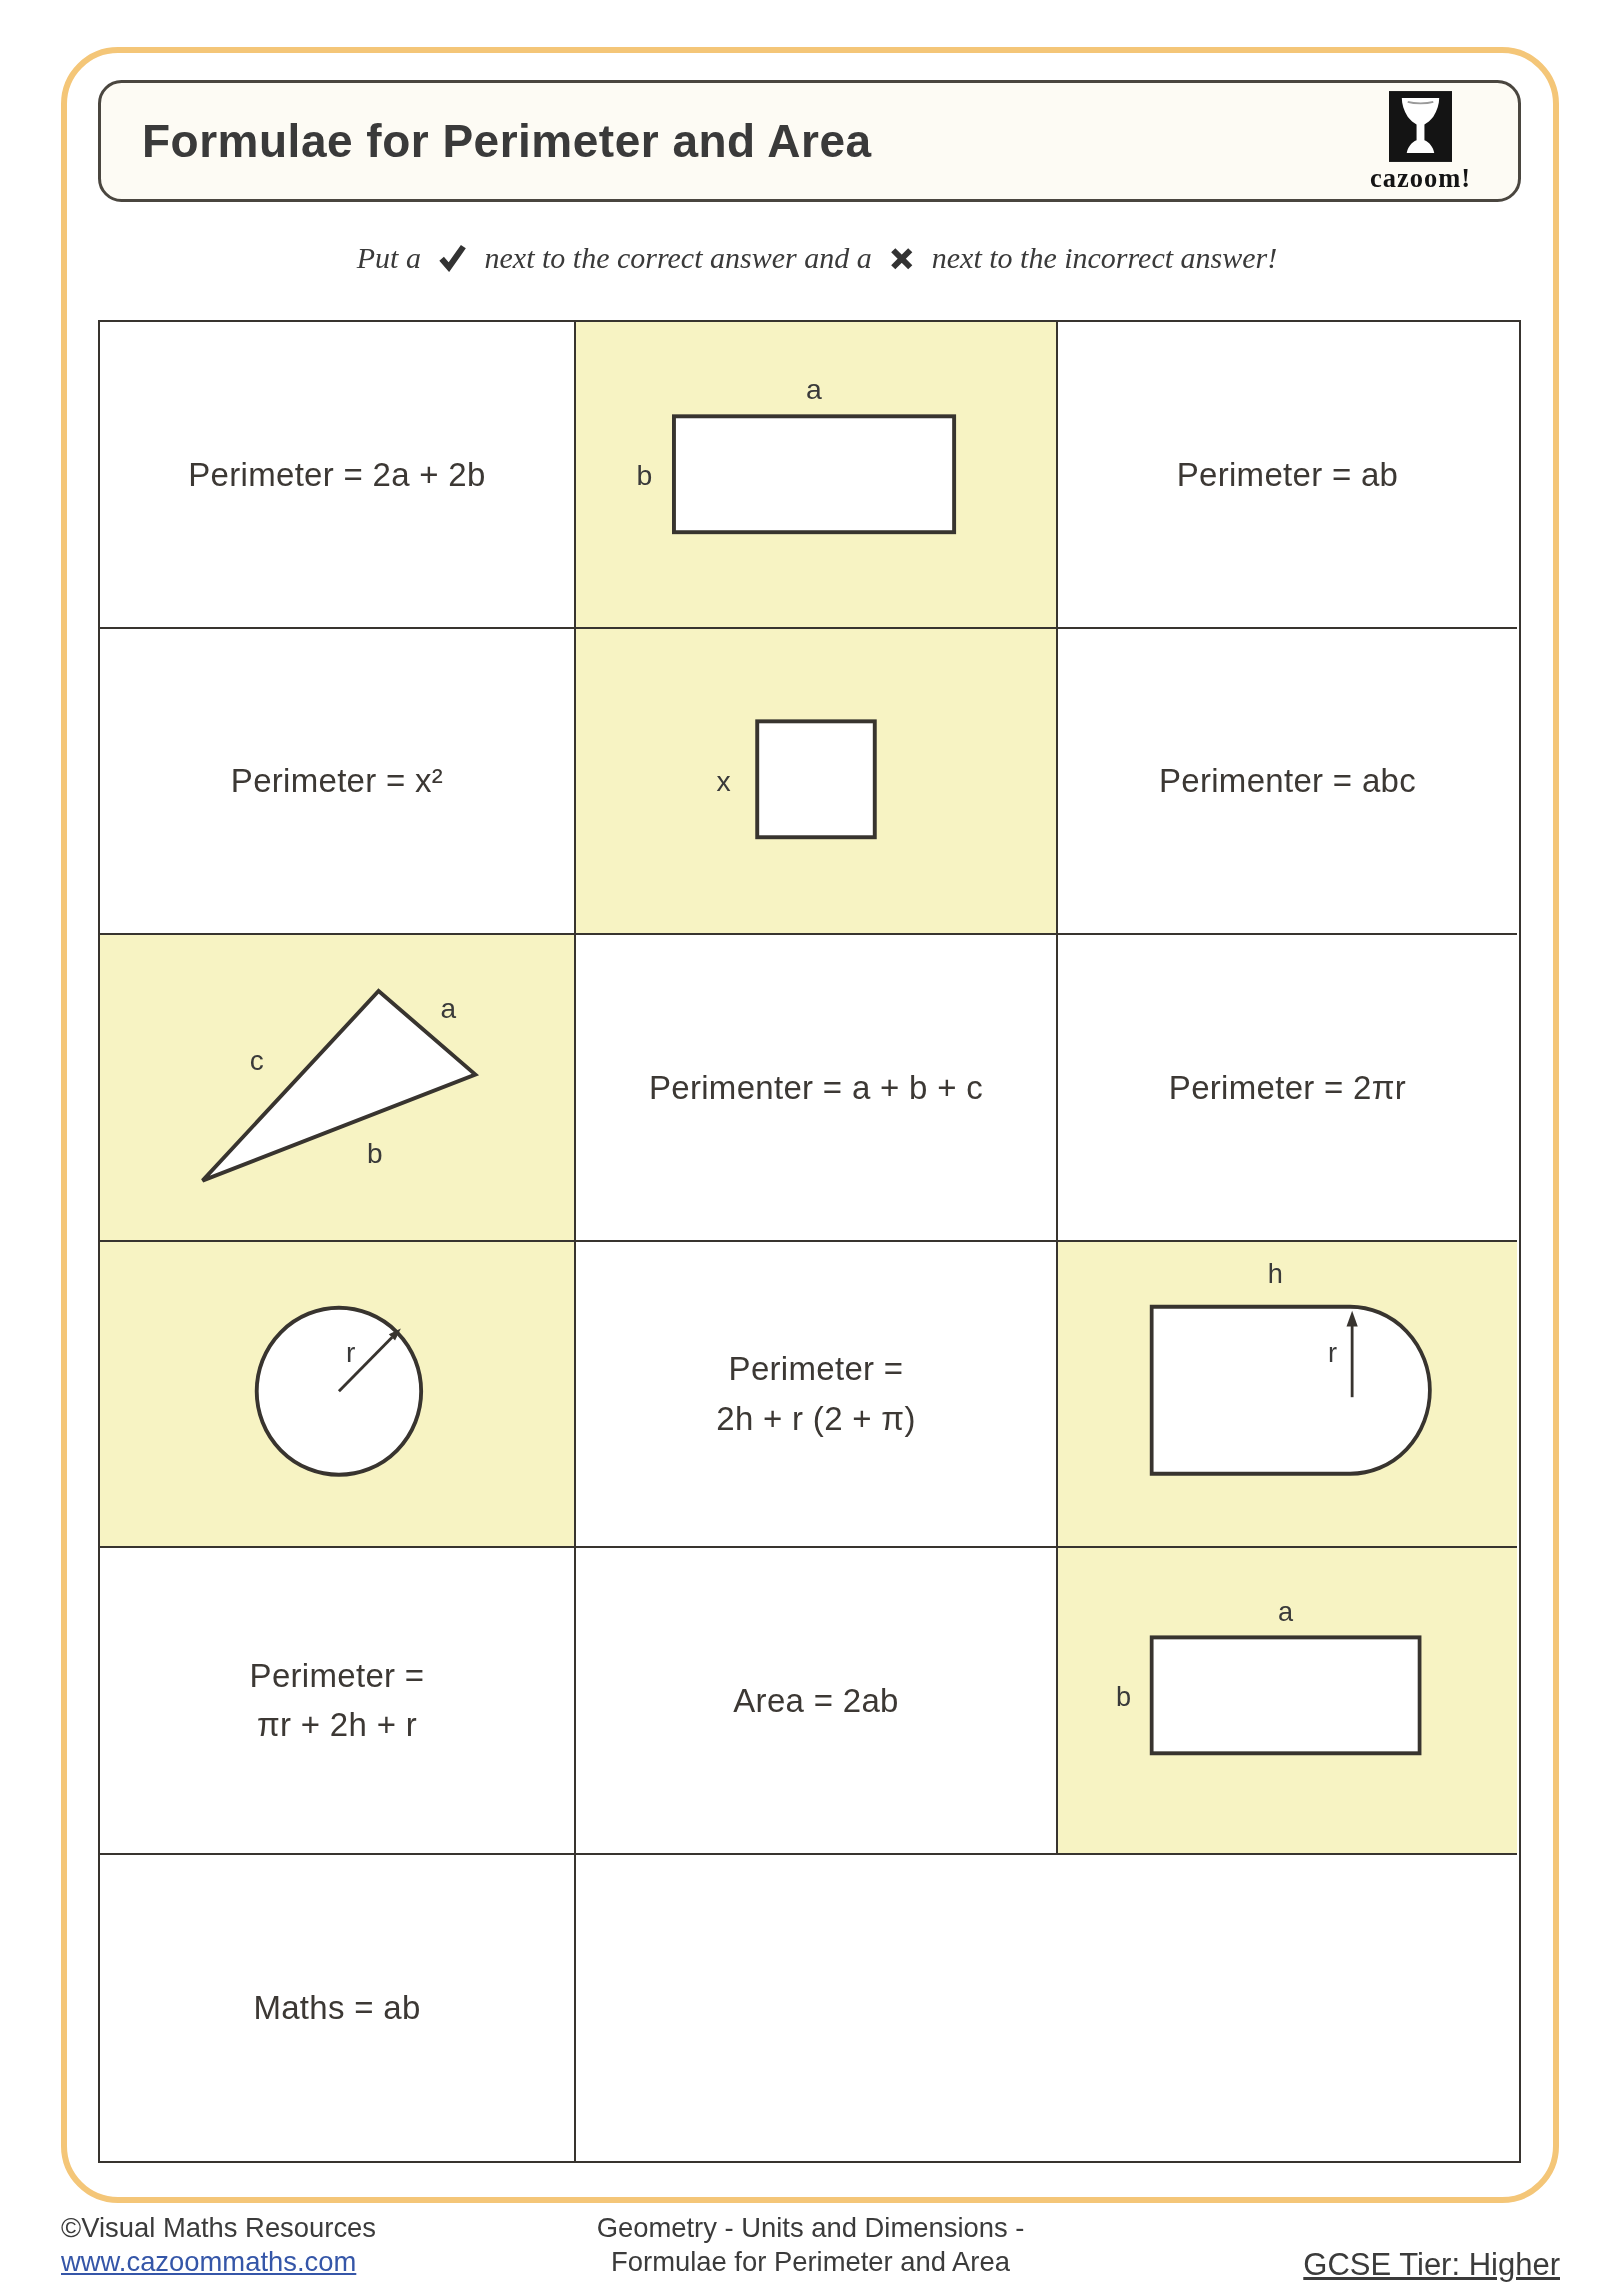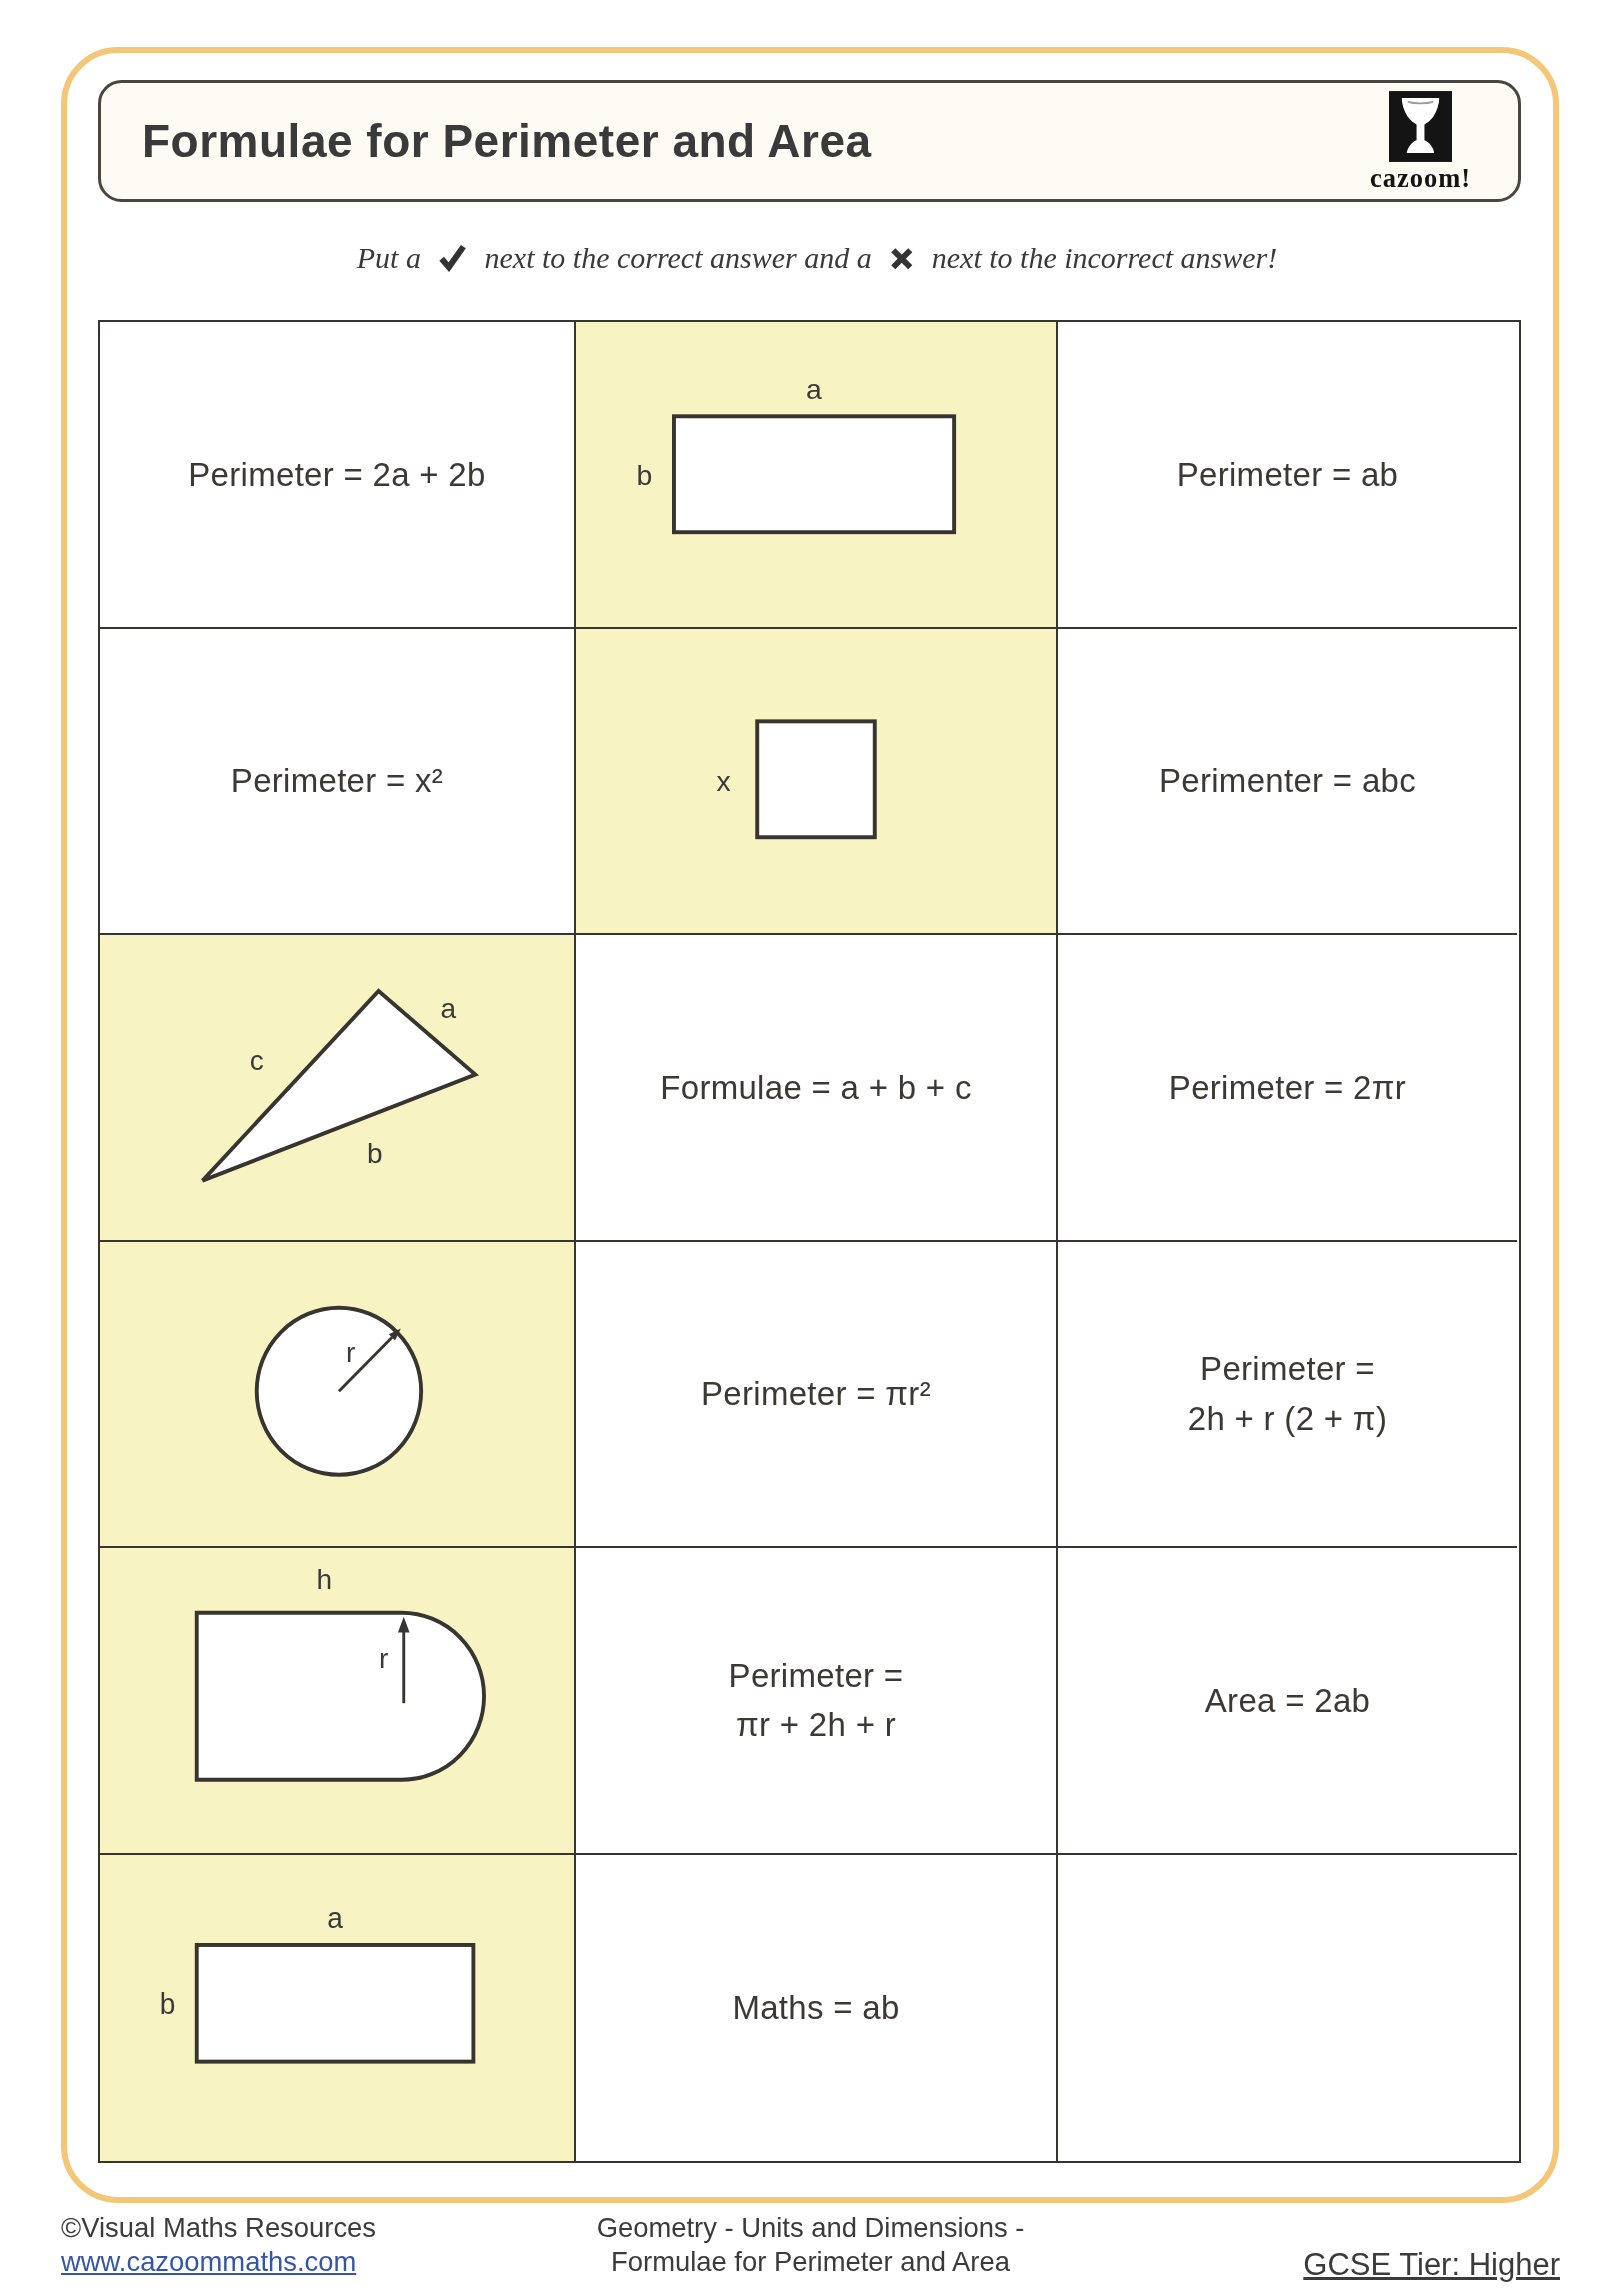--- a/index.html
+++ b/index.html
@@ -103,36 +103,33 @@
   </div>
   <div class="cell shape-cell">
     <svg viewBox="0 0 490 310" preserveAspectRatio="none">
       <polygon points="288,57 388,142 106,250" fill="#ffffff" stroke="#38342f" stroke-width="4"></polygon>
       <text class="shape-label" x="360" y="85" text-anchor="middle">a</text>
       <text class="shape-label" x="162" y="137" text-anchor="middle">c</text>
       <text class="shape-label" x="284" y="232" text-anchor="middle">b</text>
     </svg>
   </div>
   <div class="cell">
-    <div class="formula">Formulae = a + b + c</div>
+    <div class="formula">Perimenter = a + b + c</div>
   </div>
 
   <div class="cell">
     <div class="formula">Perimeter = 2πr</div>
   </div>
   <div class="cell shape-cell">
     <svg viewBox="0 0 490 310" preserveAspectRatio="none">
       <circle cx="247" cy="152" r="85" fill="#ffffff" stroke="#38342f" stroke-width="4"></circle>
       <line x1="247" y1="152" x2="302" y2="97" stroke="#38342f" stroke-width="3"></line>
       <polygon points="311,88 305,100.4 298.6,94" fill="#38342f"></polygon>
       <text class="shape-label" x="264" y="122" text-anchor="end">r</text>
     </svg>
-  </div>
-  <div class="cell">
-    <div class="formula">Perimeter = πr²</div>
   </div>
 
   <div class="cell">
     <div class="formula">Perimeter =
 2h + r (2 + π)</div>
   </div>
   <div class="cell shape-cell">
     <svg viewBox="0 0 490 310" preserveAspectRatio="none">
       <path d="M100 66 L312 66 A 85 85 0 0 1 312 236 L100 236 Z" fill="#ffffff" stroke="#38342f" stroke-width="4"></path>
       <line x1="314" y1="158" x2="314" y2="84" stroke="#38342f" stroke-width="3"></line>

